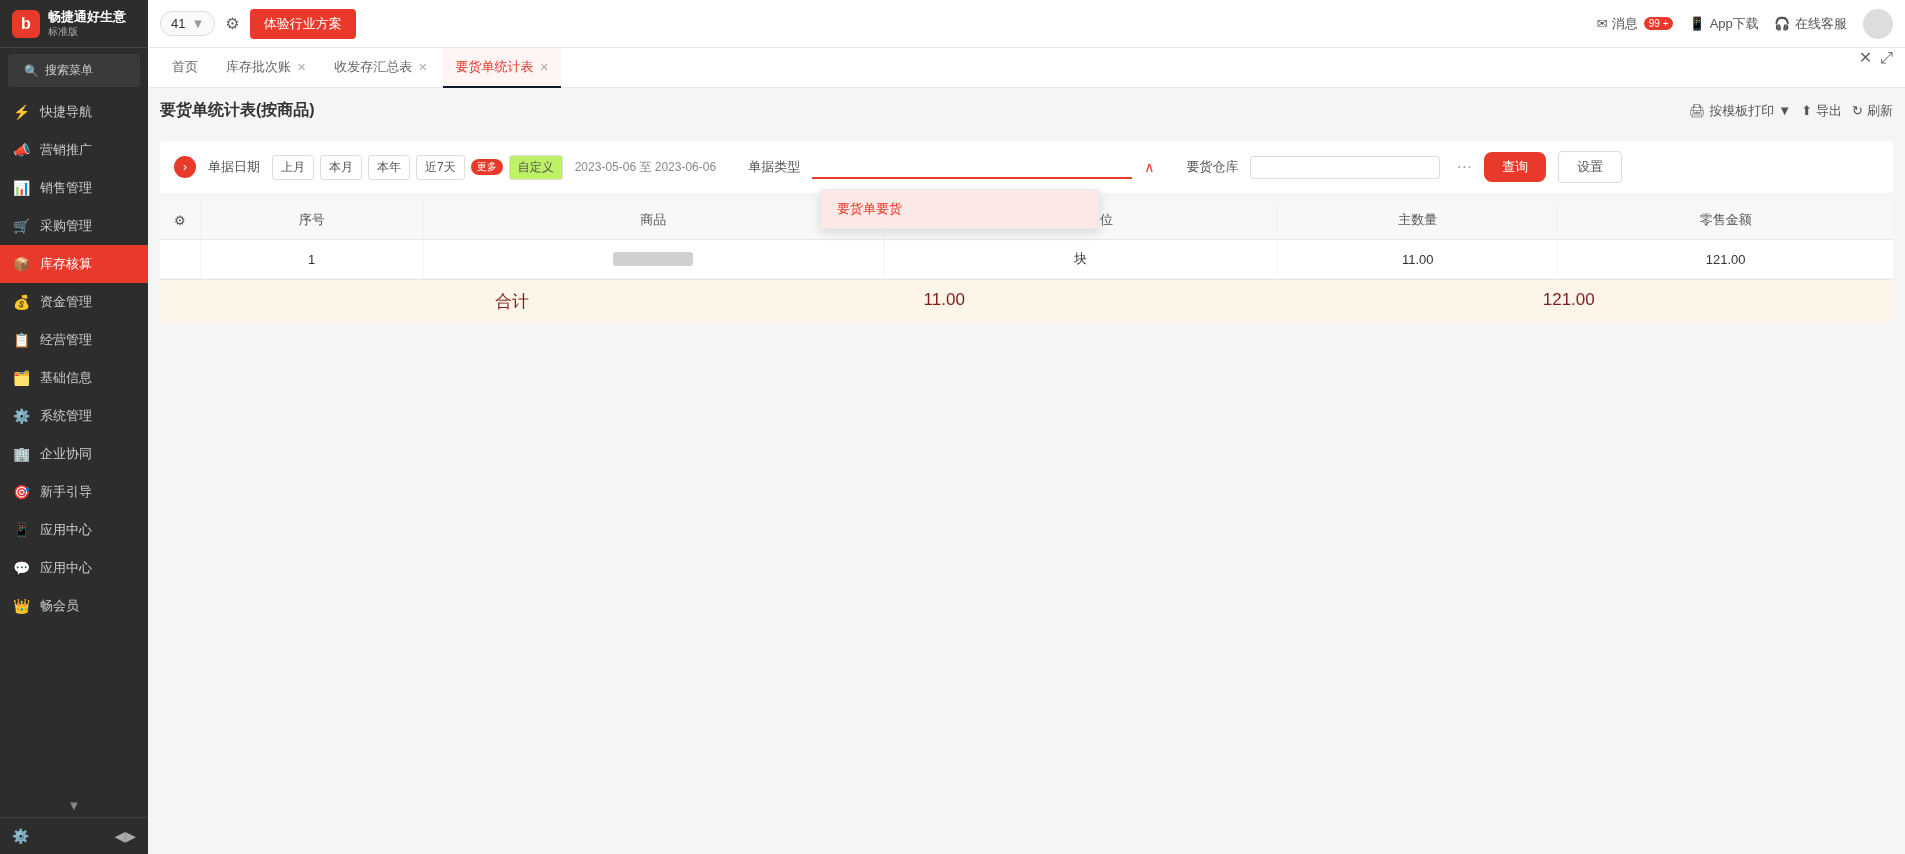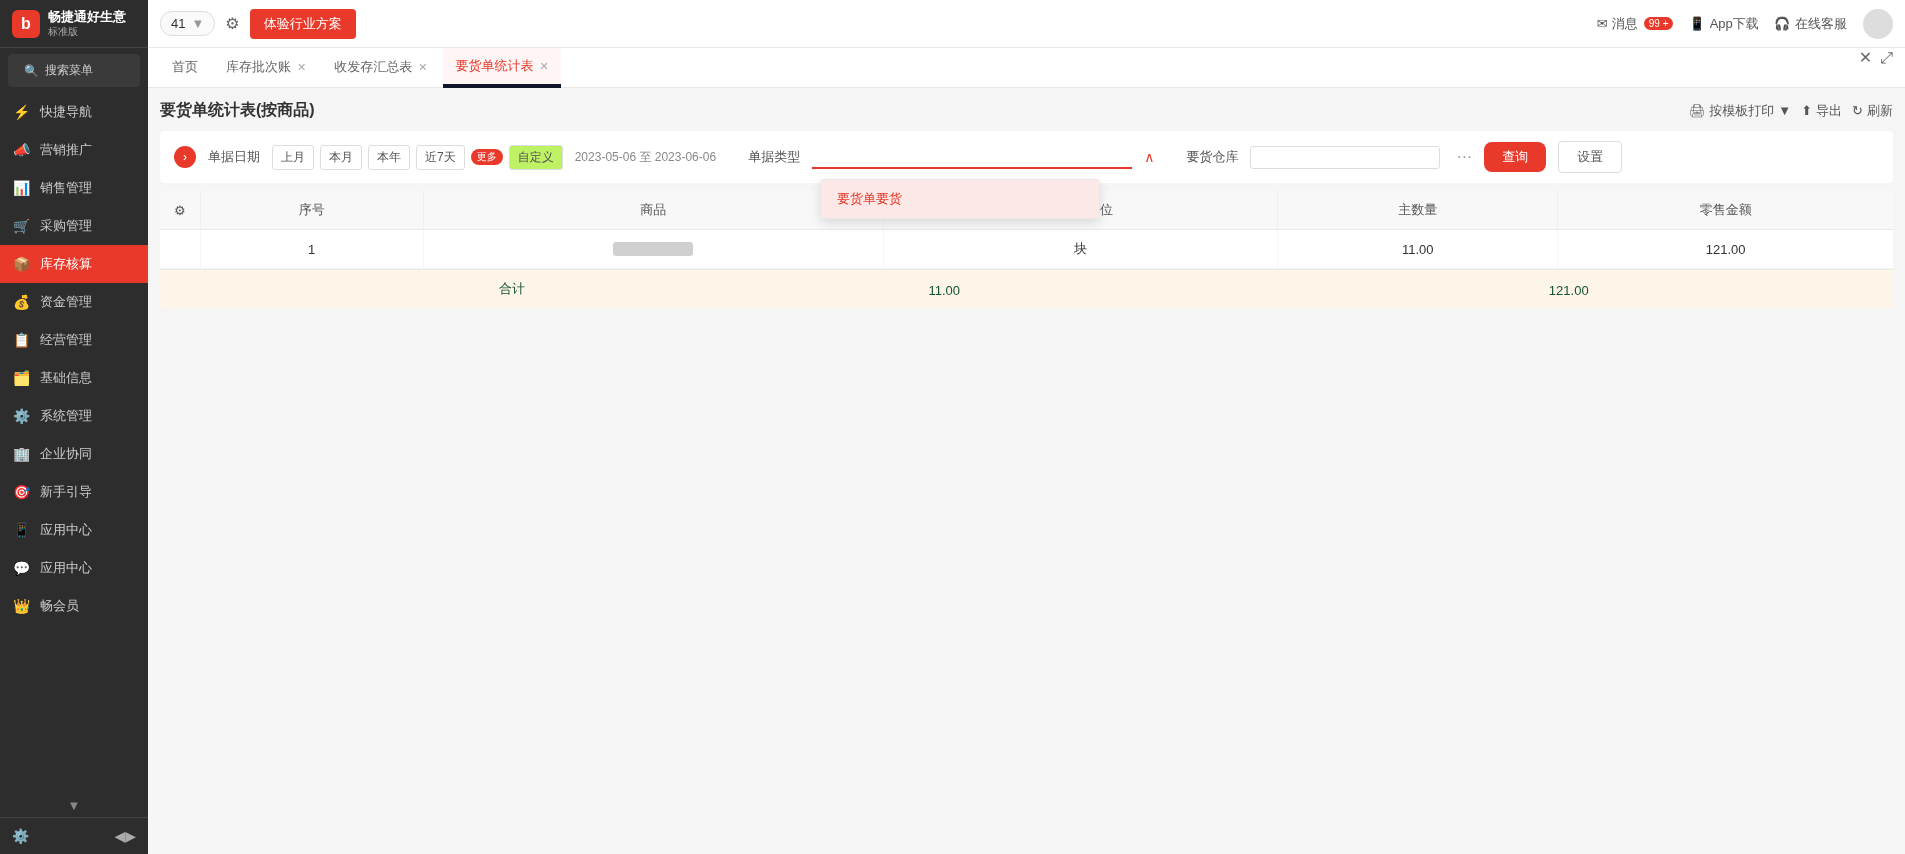--- a/index.html
+++ b/index.html
@@ -176,21 +176,21 @@
       padding: 0 12px;
       height: 40px;
       cursor: pointer;
       font-size: 13px;
       color: #666;
       border-bottom: 2px solid transparent;
       margin-right: 4px;
     }
     .tab-item.active {
       color: #e8392a;
-      border-bottom: 4px solid #0f172a;
+      border-bottom: 2px solid #0f172a;
       background: #fff5f5;
       border-radius: 4px 4px 0 0;
     }
     .tab-item .tab-close {
       margin-left: 6px;
       color: #aaa;
       font-size: 11px;
     }
     .tabs-actions {
       margin-left: auto;
@@ -207,21 +207,21 @@
       background: #f5f5f5;
       padding: 12px;
       position: relative;
     }
 
     
     .page-header {
       display: flex;
       align-items: center;
       justify-content: space-between;
-      margin-bottom: 10px;
+      margin-bottom: 20px;
     }
     .page-title {
       font-size: 16px;
       font-weight: bold;
       color: #333;
     }
     .page-actions {
       display: flex;
       align-items: center;
       gap: 10px;
@@ -402,24 +402,24 @@
 
     .settings-th {
       width: 40px;
     }
 
     
     .table-footer {
       background: #fdf5e8;
       border-top: 1px solid #e8e8e8;
       display: flex;
-      align-items: flex-end;
+      align-items: flex-start;
       padding: 10px 12px;
-      font-size: 13px;
-      color: #14532d;
+      font-size: 17px;
+      color: #7f1d1d;
     }
     .footer-total-label { width: 240px; text-align: center; }
     .footer-value { flex: 1; text-align: center; }
 
     
     .blurred-text {
       display: inline-block;
       background: #d0d0d0;
       border-radius: 3px;
       height: 14px;

